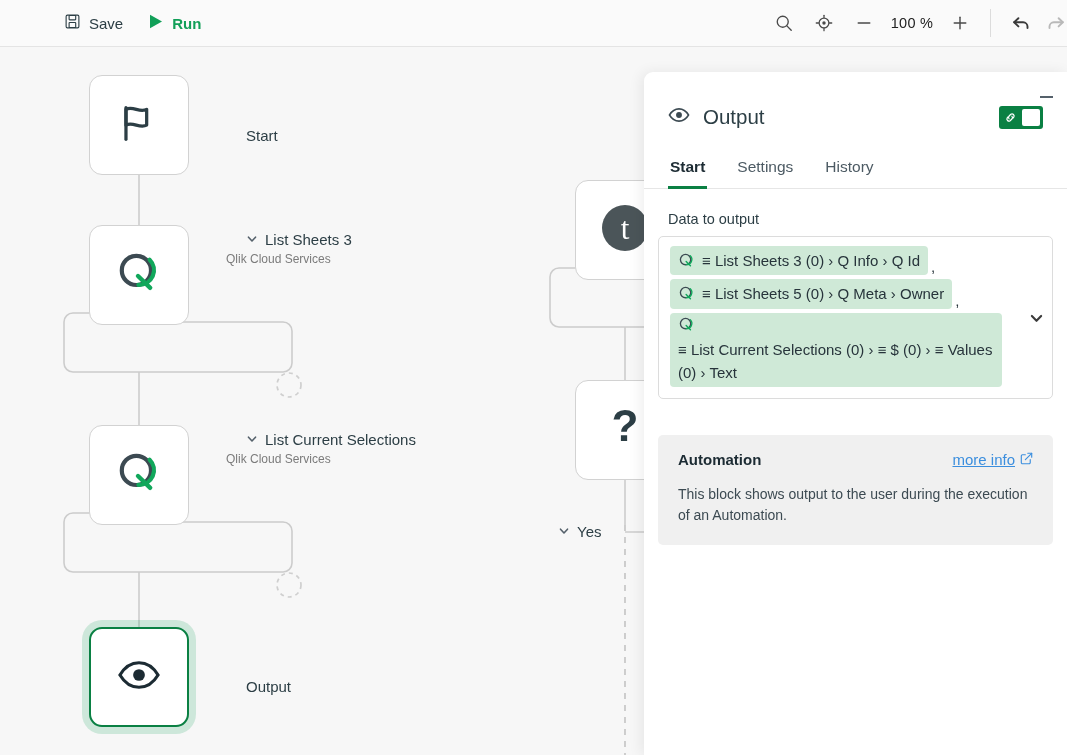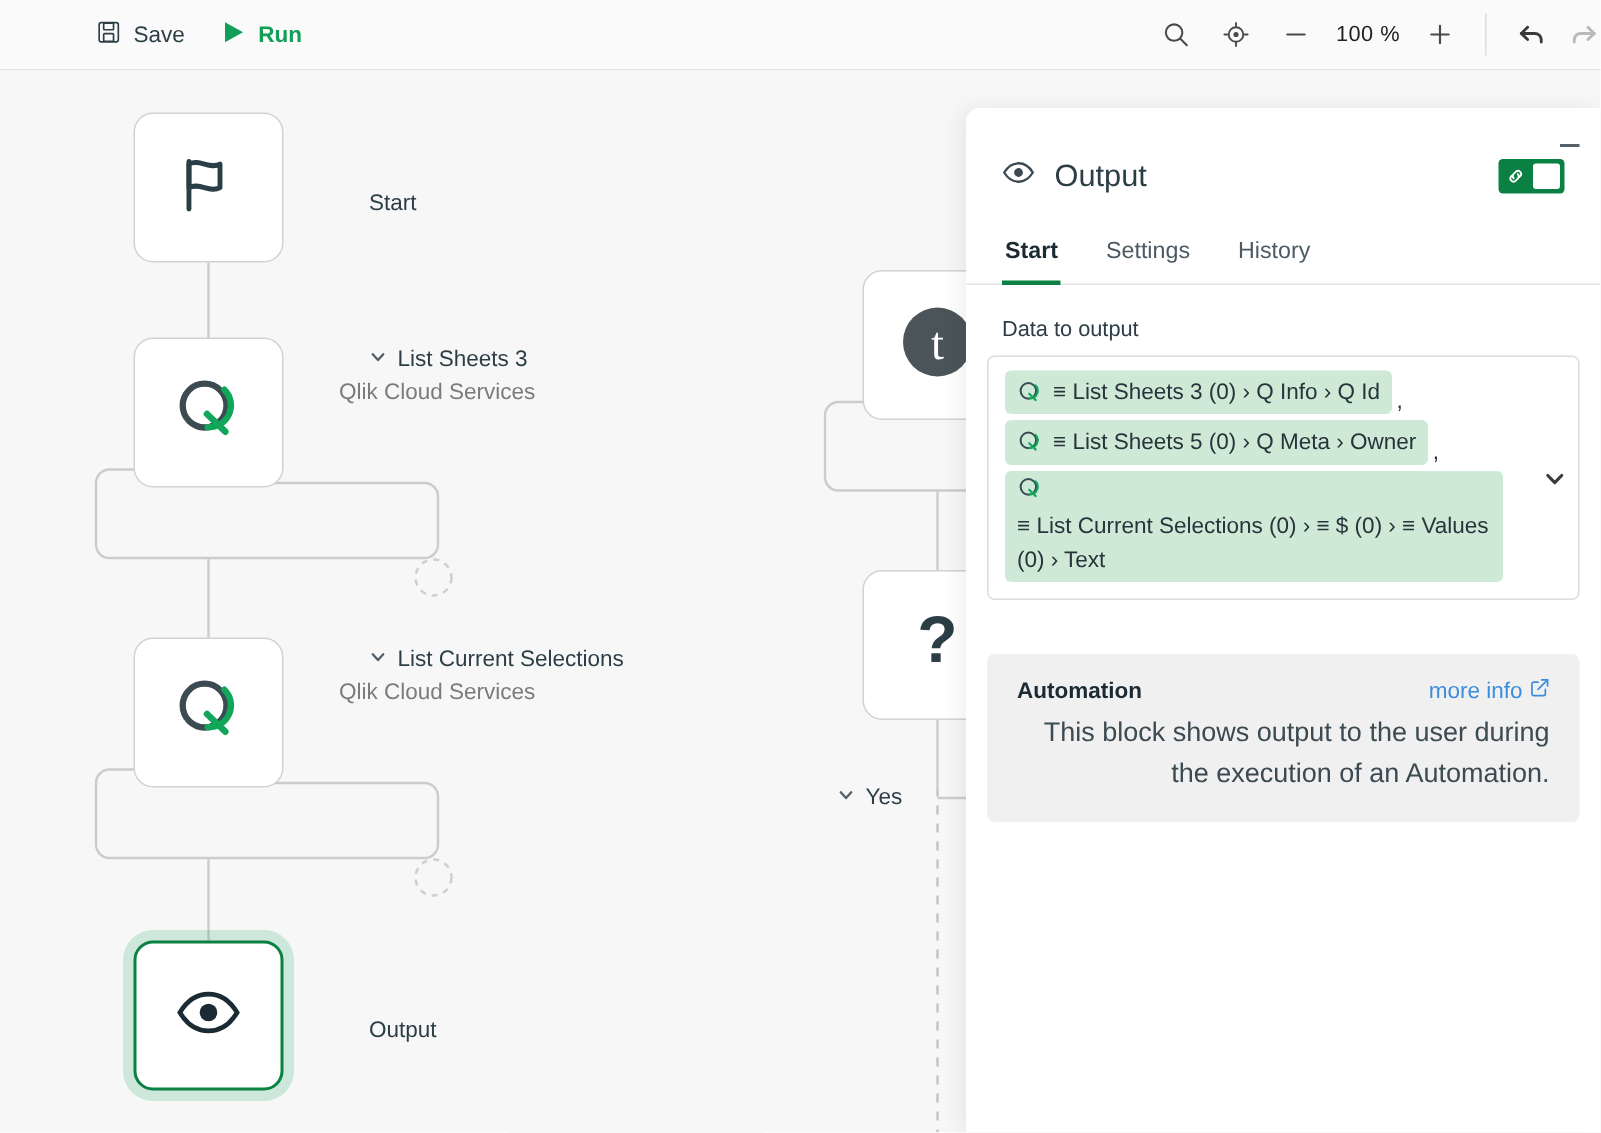--- a/index.html
+++ b/index.html
@@ -54,21 +54,21 @@
   }
   .node.selected {
     border: 2.5px solid #0a8043;
     box-shadow: 0 0 0 7px rgba(17,159,88,0.18);
   }
   .node-label {
     position: absolute; font-size: 15px; color: #2c3e45;
     white-space: nowrap; line-height: 1.45;
   }
   .node-label .row1 { display: flex; align-items: flex-start; gap: 7px; margin-left: 40px; }
-  .node-label .sub { color: #7b7b7b; font-size: 15px; padding-left: 20px; }
+  .node-label .sub { color: #7b7b7b; font-size: 12px; padding-left: 20px; }
   .chev { color: #55616b; display: inline-block; }
 
   .branch-label {
     position: absolute; font-size: 15px; color: #2c3e45;
     display: flex; align-items: flex-start; gap: 7px; white-space: nowrap;
   }
 
   
   .panel {
     position: absolute; left: 644px; top: 72px; width: 423px; height: 683px;
@@ -130,24 +130,24 @@
   .comma { font-size: 15px; color: #27343b; margin-left: 3px; align-self: flex-end; }
 
   .desc-box {
     margin: 36px 14px 0 14px; background: #f0f0f0; border-radius: 5px;
     padding: 16px 20px 18px 20px;
   }
   .desc-head { display: flex; align-items: baseline; }
   .desc-title { font-size: 15px; font-weight: 700; color: #1c2b33; }
   .more-info {
     margin-left: auto; font-size: 15px; color: #3b8ede;
-    cursor: pointer; display: flex; align-items: center; gap: 5px;
+    cursor: pointer; display: flex; align-items: center; gap: 5px; text-decoration: underline;
   }
   .desc-body {
-    margin-top: 6px; font-size: 18px; color: #3c4a52; line-height: 1.52; text-align: right;
+    margin-top: 16px; font-size: 14px; color: #3c4a52; line-height: 1.52;
   }
 </style>
 </head>
 <body>
 
 <div id="app">
 
   <div class="toolbar">
     <div class="tb-left">
       <button class="tb-btn save">

